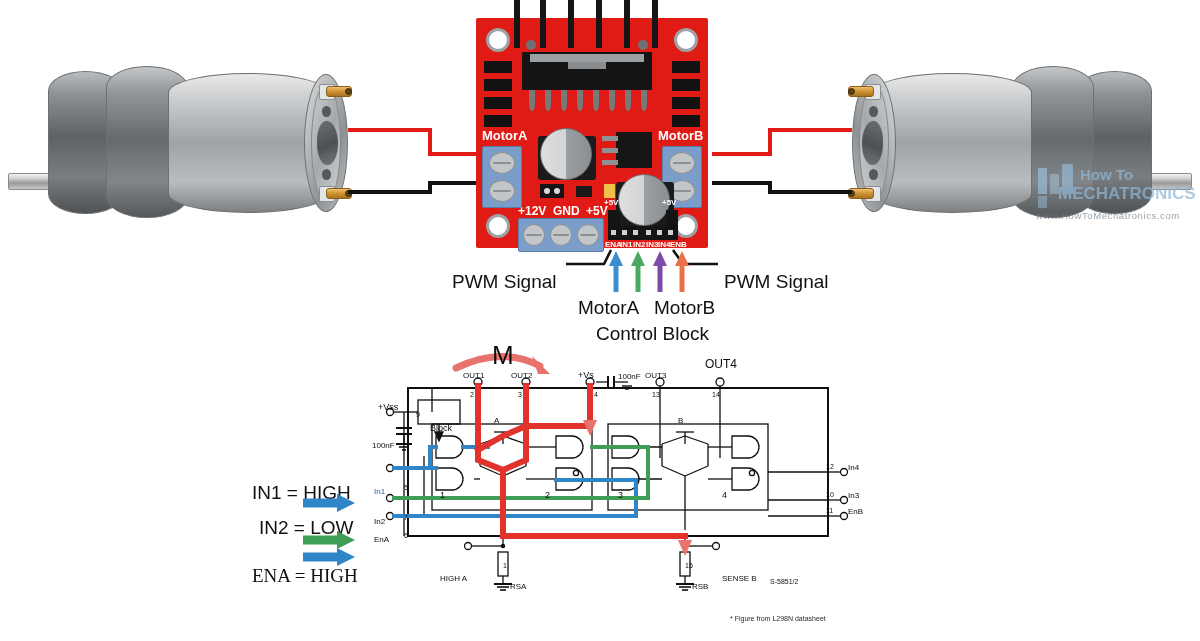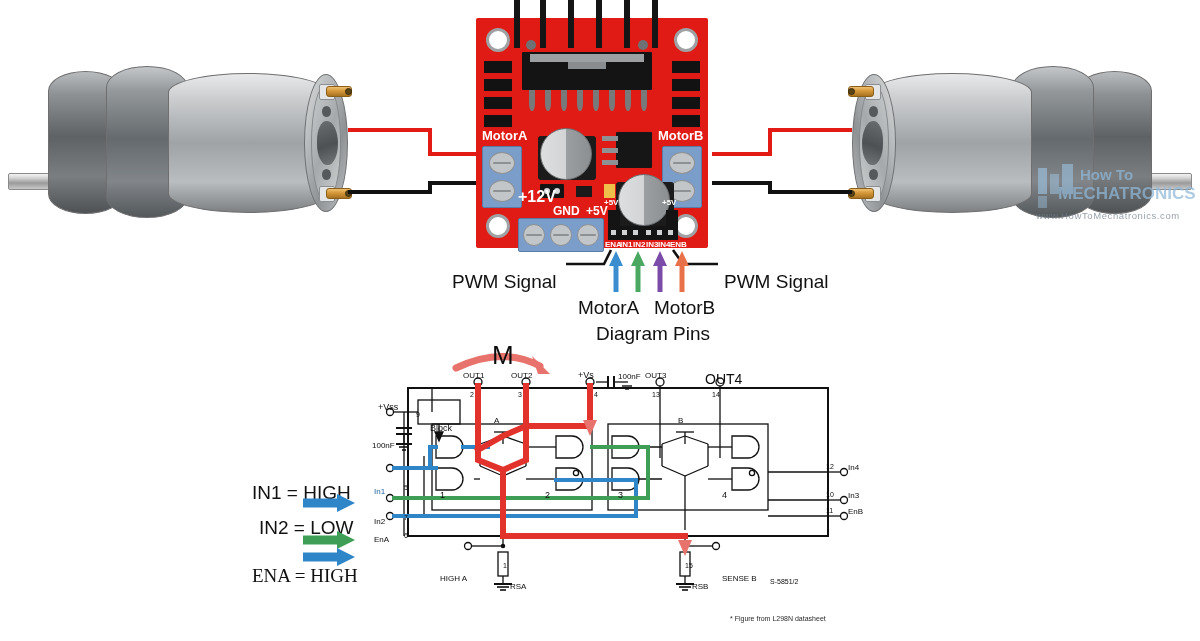--- a/index.html
+++ b/index.html
@@ -270,21 +270,21 @@
     <div class="jumper2" style="left:64px; top:166px; width:24px; height:14px;"></div>
     <div class="jumper-pin" style="left:68px; top:170px; width:6px; height:6px;"></div>
     <div class="jumper-pin" style="left:78px; top:170px; width:6px; height:6px;"></div>
     <div class="smd-blk" style="left:100px; top:168px; width:16px; height:11px;"></div>
     <div class="smd-yel" style="left:128px; top:166px; width:11px; height:14px;"></div>
 
     <div class="term-block" style="left:42px; top:200px; width:86px; height:34px;"></div>
     <div class="term-screw" style="left:47px; top:206px; width:22px; height:22px;"></div>
     <div class="term-screw" style="left:74px; top:206px; width:22px; height:22px;"></div>
     <div class="term-screw" style="left:101px; top:206px; width:22px; height:22px;"></div>
-    <div class="brd-label" style="left:42px; top:170px; font-size:16px;">+12V</div>
+    <div class="brd-label" style="left:42px; top:186px; font-size:12px;">+12V</div>
     <div class="brd-label" style="left:77px; top:186px; font-size:12px;">GND</div>
     <div class="brd-label" style="left:110px; top:186px; font-size:12px;">+5V</div>
 
     <div class="hdr-blk" style="left:132px; top:208px; width:70px; height:14px;"></div>
     <div class="hdr-pin" style="left:135px; top:212px; width:5px; height:5px;"></div>
     <div class="hdr-pin" style="left:146px; top:212px; width:5px; height:5px;"></div>
     <div class="hdr-pin" style="left:157px; top:212px; width:5px; height:5px;"></div>
     <div class="hdr-pin" style="left:170px; top:212px; width:5px; height:5px;"></div>
     <div class="hdr-pin" style="left:181px; top:212px; width:5px; height:5px;"></div>
     <div class="hdr-pin" style="left:192px; top:212px; width:5px; height:5px;"></div>
@@ -322,21 +322,21 @@
     <g>
       <line x1="682" y1="292" x2="682" y2="262" stroke="#e8714a" stroke-width="5"></line>
       <polygon points="682,251 675,266 689,266" fill="#e8714a"></polygon>
     </g>
   </svg>
 
   <div class="callout-text pwm-label" style="left:452px; top:271px;">PWM Signal</div>
   <div class="callout-text pwm-label" style="left:724px; top:271px;">PWM Signal</div>
   <div class="callout-text ctrl-label" style="left:578px; top:297px;">MotorA</div>
   <div class="callout-text ctrl-label" style="left:654px; top:297px;">MotorB</div>
-  <div class="callout-text ctrl-label" style="left:596px; top:323px;">Diagram Pins</div>
+  <div class="callout-text ctrl-label" style="left:596px; top:323px;">Control Block</div>
 
   <div class="callout-text sig-label" style="left:252px; top:482px;">IN1 = HIGH</div>
   <div class="callout-text sig-label" style="left:259px; top:517px;">IN2 = LOW</div>
   <div class="callout-text sig-label" style="left:252px; top:565px;font-family:Liberation Serif, serif;">ENA = HIGH</div>
 
   <svg class="wire-svg" style="left:0; top:0; width:1200px; height:641px;">
     <g>
       <line x1="303" y1="503" x2="340" y2="503" stroke="#2e86c8" stroke-width="9"></line>
       <polygon points="355,503 337,494 337,512" fill="#2e86c8"></polygon>
     </g>
@@ -525,21 +525,21 @@
   <div class="bd-text" style="left:578px; top:370px; font-size:9px;">+Vs</div>
   <div class="bd-text" style="left:594px; top:391px; font-size:7px;">4</div>
   <div class="bd-text" style="left:618px; top:372px; font-size:8px;">100nF</div>
 
   <div class="bd-text" style="left:463px; top:371px; font-size:8px;">OUT1</div>
   <div class="bd-text" style="left:470px; top:391px; font-size:7px;">2</div>
   <div class="bd-text" style="left:511px; top:371px; font-size:8px;">OUT2</div>
   <div class="bd-text" style="left:518px; top:391px; font-size:7px;">3</div>
   <div class="bd-text" style="left:645px; top:371px; font-size:8px;">OUT3</div>
   <div class="bd-text" style="left:652px; top:391px; font-size:7px;">13</div>
-  <div class="bd-text" style="left:705px; top:371px; font-size:14px;">OUT4</div>
+  <div class="bd-text" style="left:705px; top:357px; font-size:12px;">OUT4</div>
   <div class="bd-text" style="left:712px; top:391px; font-size:7px;">14</div>
 
   <div class="bd-text" style="left:374px; top:487px; font-size:8px; color:#1b5e9c;">In1</div>
   <div class="bd-text" style="left:404px; top:484px; font-size:7px;">5</div>
   <div class="bd-text" style="left:374px; top:517px; font-size:8px;">In2</div>
   <div class="bd-text" style="left:404px; top:514px; font-size:7px;">7</div>
   <div class="bd-text" style="left:374px; top:535px; font-size:8px;">EnA</div>
   <div class="bd-text" style="left:404px; top:532px; font-size:7px;">6</div>
 
   <div class="bd-text" style="left:848px; top:463px; font-size:8px;">In4</div>

